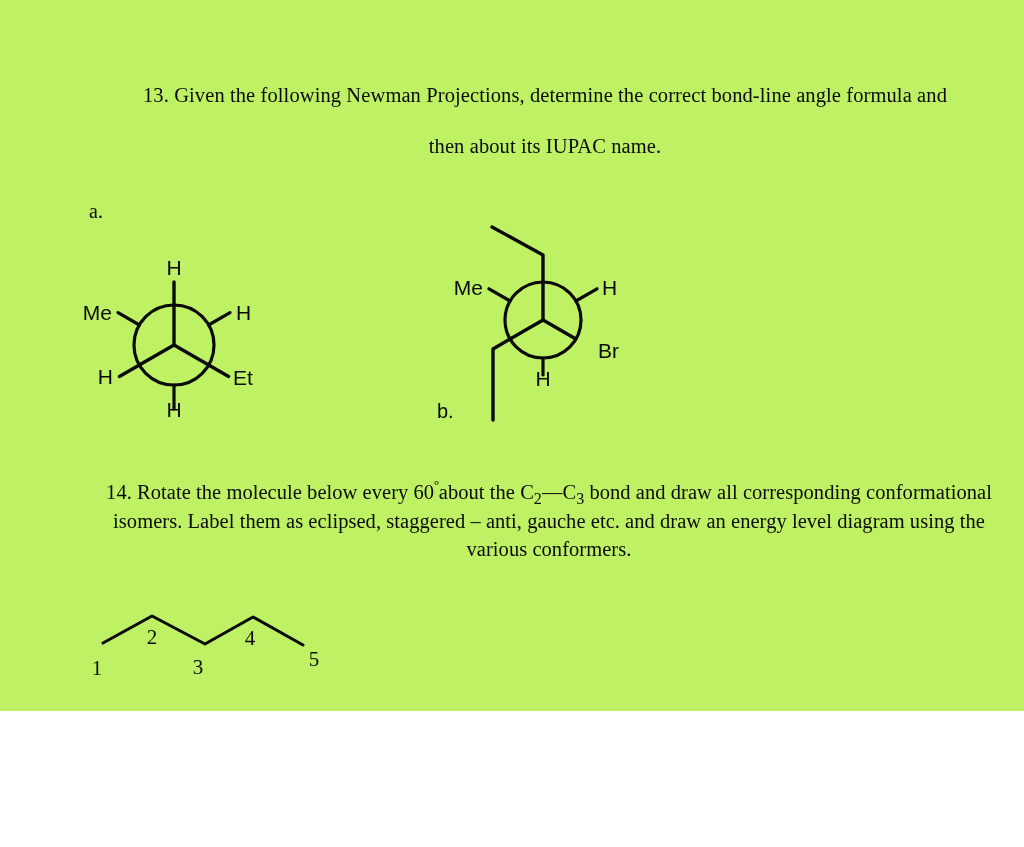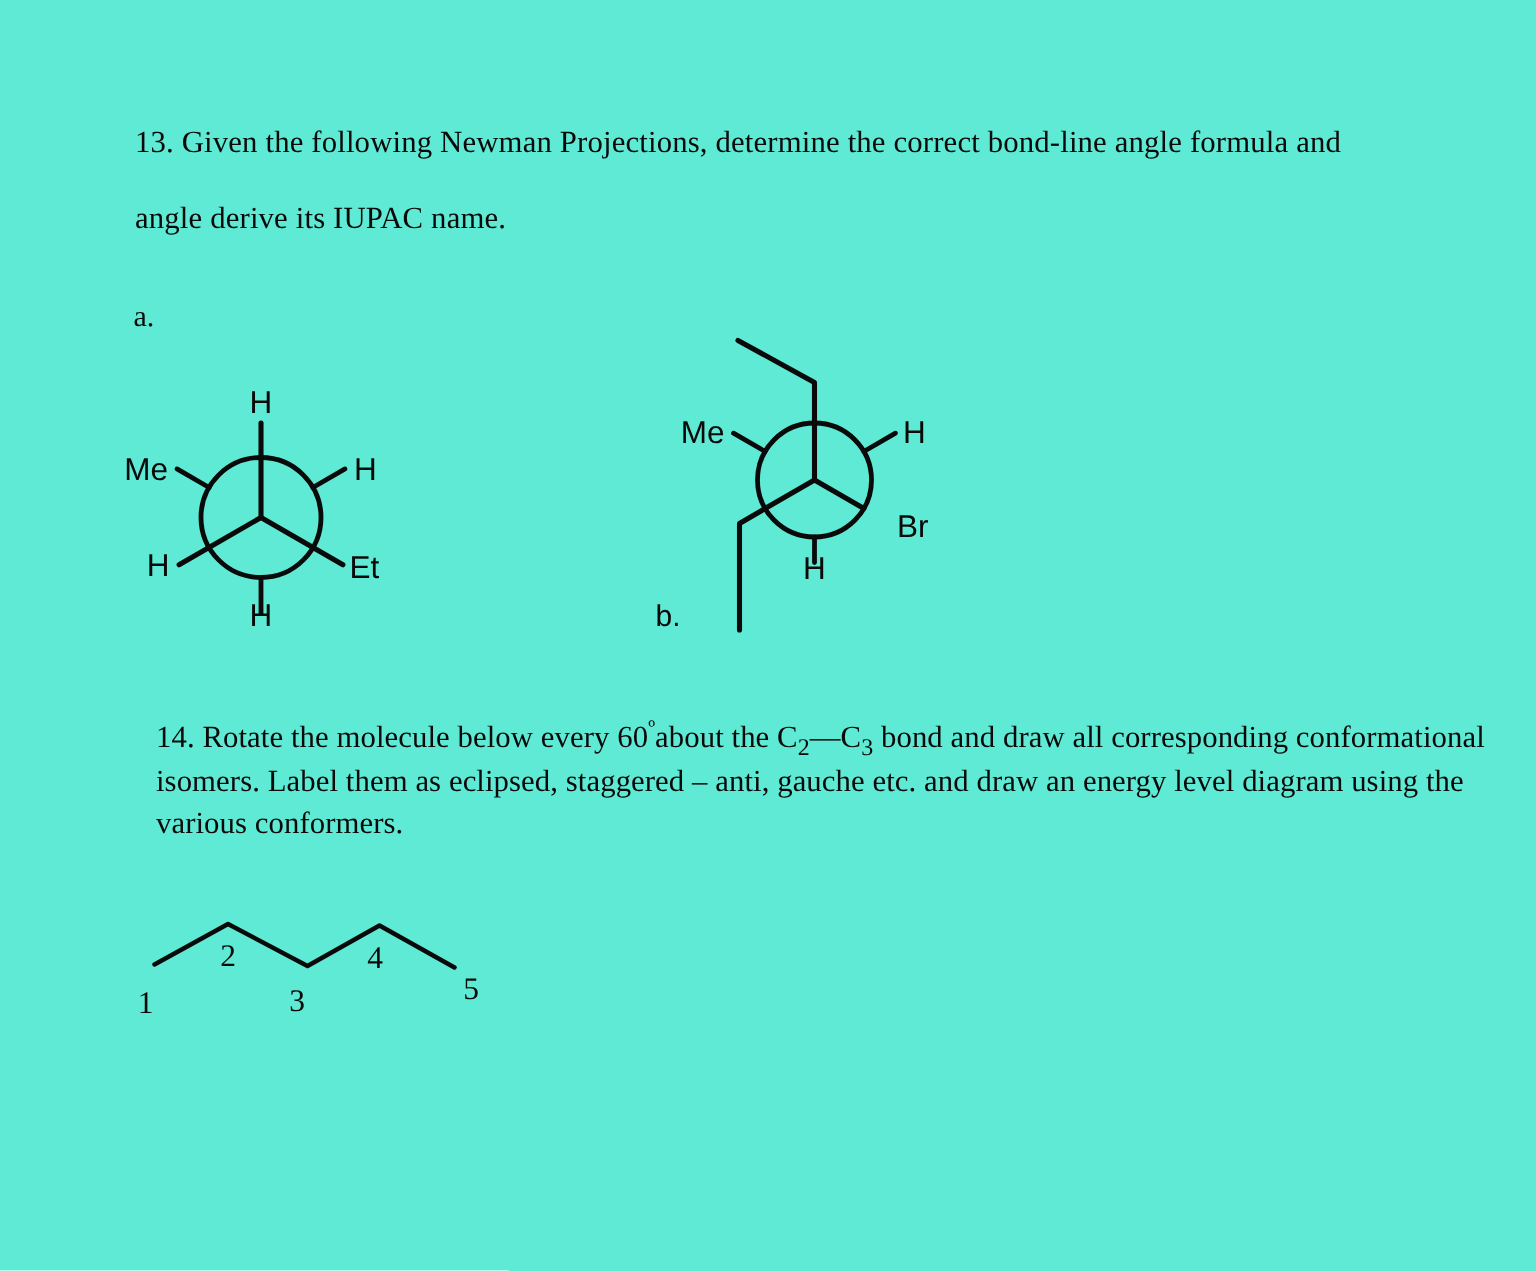--- a/index.html
+++ b/index.html
@@ -3,25 +3,26 @@
 <meta charset="utf-8">
 <style>
   html, body {
     margin: 0;
     padding: 0;
     background: #ffffff;
   }
   #page {
     position: relative;
     width: 1024px;
-    height: 847px;
-    background: #5eead4;
+    height: 711px;
+    background: #bef264;
     overflow: hidden;
     font-family: "Liberation Serif", "DejaVu Serif", serif;
     color: #000000;
+    text-align: center;
   }
 
   
   .q-block {
     position: absolute;
     color: #0a0a0a;
     font-family: "Liberation Serif", "DejaVu Serif", serif;
   }
   #q13 {
     left: 90px;
@@ -91,21 +92,21 @@
     fill: #0a0a0a;
   }
 </style>
 </head>
 <body>
 
 <div id="page">
 
   <div class="q-block" id="q13">
     <div>13. Given the following Newman Projections, determine the correct bond-line angle formula and</div>
-    <div>angle derive its IUPAC name.</div>
+    <div>then about its IUPAC name.</div>
   </div>
 
   <div class="part-label-serif" id="label-a">a.</div>
 
   <div class="newman" id="newman-a" style="left:90px; top:262px;">
     <svg width="200" height="160" viewBox="0 0 200 160">
 
       <g stroke="#0a0a0a" stroke-width="3.2" stroke-linecap="round" fill="none">
 
         <line x1="49.4" y1="63.0" x2="28.0" y2="50.6"></line>

